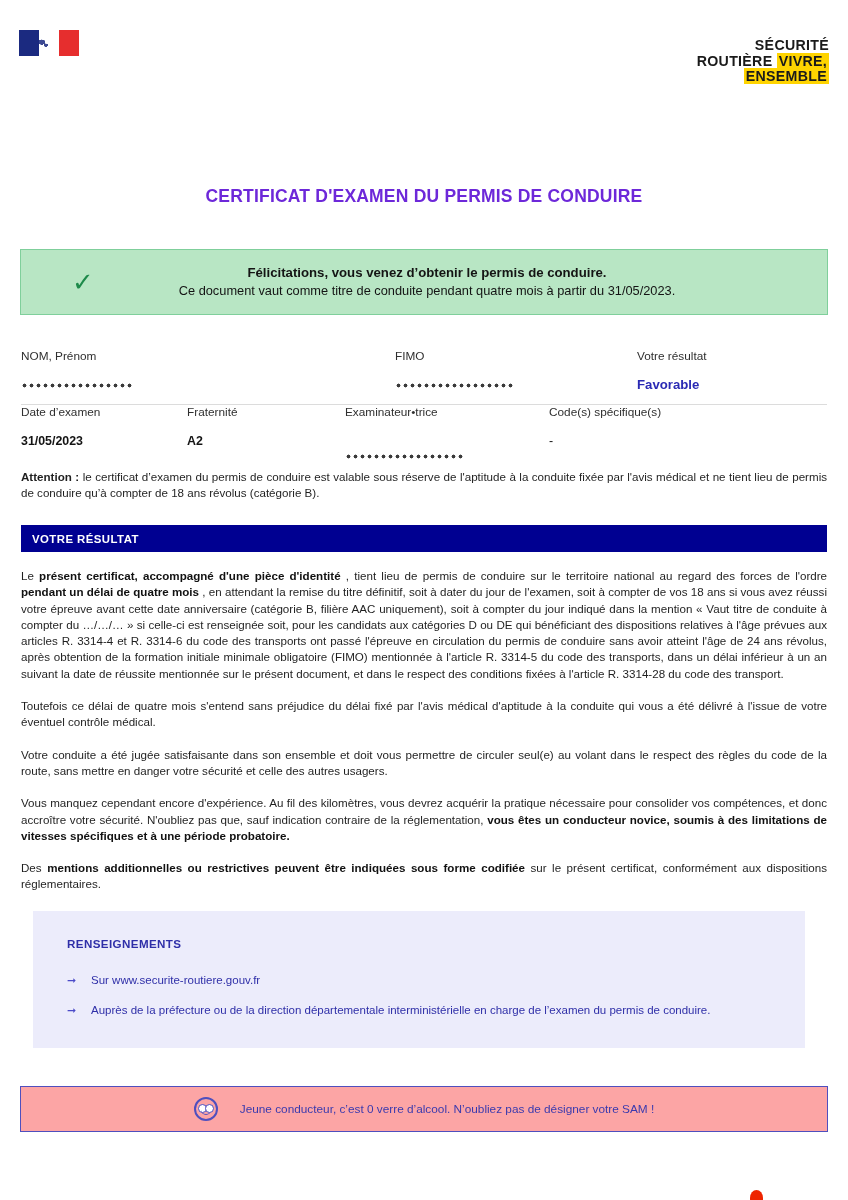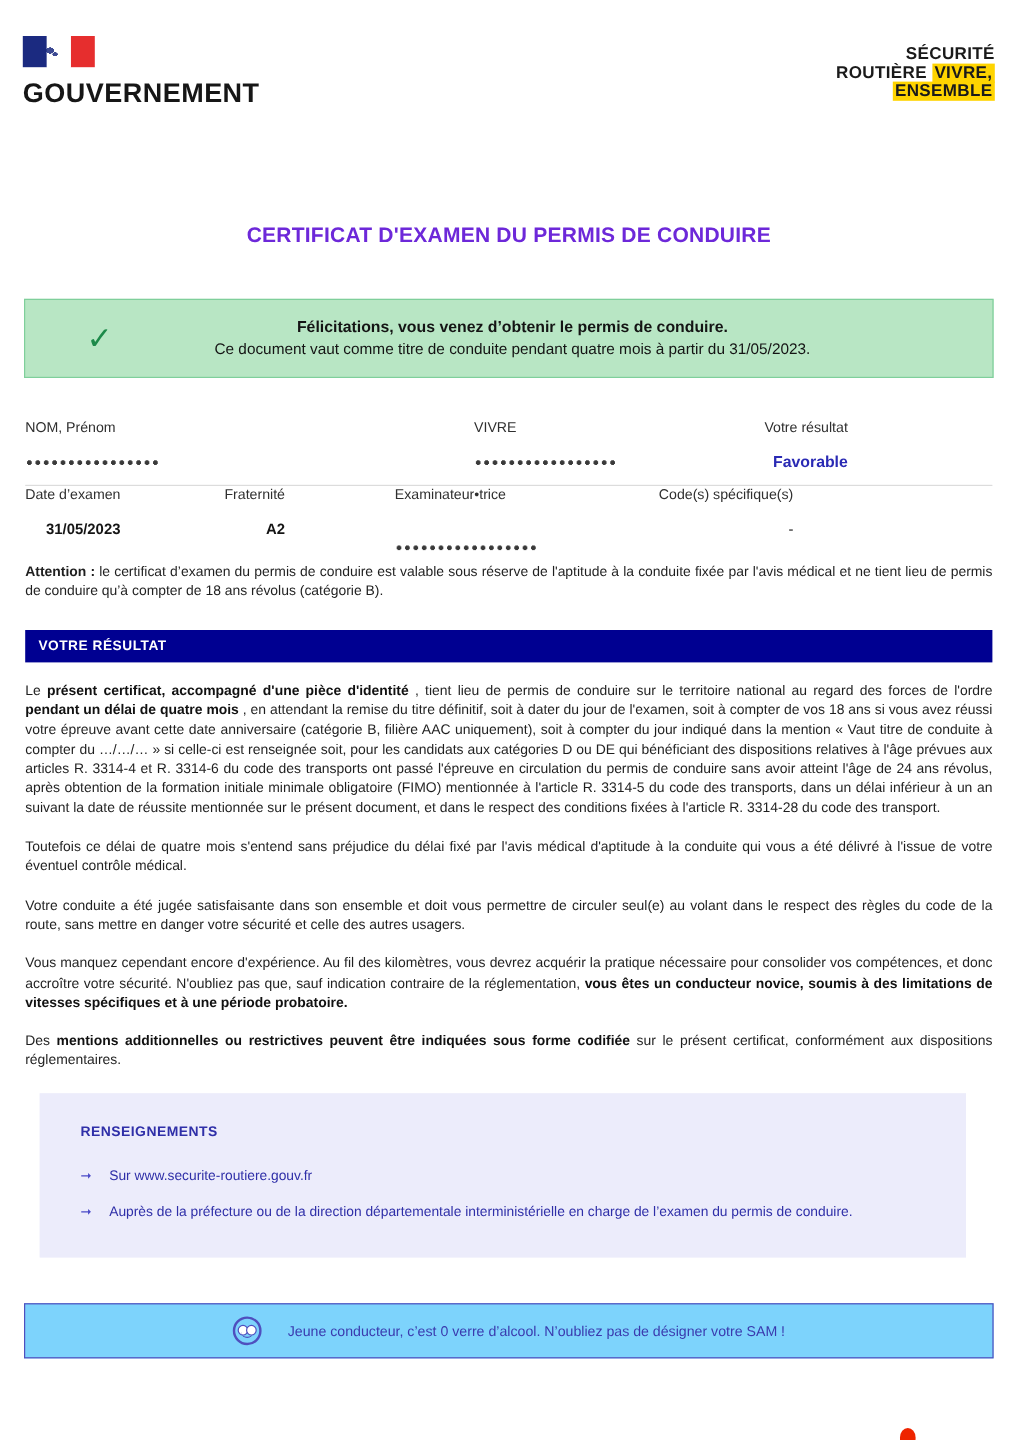--- a/index.html
+++ b/index.html
@@ -137,21 +137,20 @@
     font-size: 11.8px;
     color: #2f2f2f;
     line-height: 14px;
   }
   .fvalue {
     margin-top: 15px;
     font-size: 12.4px;
     font-weight: 700;
     color: #141414;
     line-height: 14px;
-    text-align: right;
   }
   .fvalue.accent { color: #2a2ab4; font-size: 13.2px; }
   .fvalue.plain  { font-weight: 400; }
   .dots {
     margin-top: 17px;
     display: block;
     height: 10px;
     background-image: radial-gradient(#3a3a3a 38%, transparent 42%);
     background-size: 7px 7px;
     background-repeat: repeat-x;
@@ -228,21 +227,21 @@
   .footer-banner {
     position: absolute;
     left: 20px;
     right: 20px;
     top: 1086px;
     height: 46px;
     border: 1.4px solid #4f4fbe;
     display: flex;
     align-items: center;
     justify-content: center;
-    background: #7dd3fc;
+    background: #fca5a5;
   }
   .footer-banner .sam {
     width: 24px; height: 24px;
     border-radius: 50%;
     border: 2px solid #4f4fbe;
     margin-right: 22px;
     position: relative;
     flex: 0 0 24px;
   }
   .footer-banner .sam::before,
@@ -286,21 +285,20 @@
 <div class="page">
 
   <div class="header">
 
     <div class="gov-block">
       <div class="flag">
         <div class="bleu"></div>
         <div class="blanc"></div>
         <div class="rouge"></div>
       </div>
-      <div class="gov-word">GOUVERNEMENT</div>
     </div>
 
     <div class="sr-logo">
       <div>SÉCURITÉ</div>
       <div>
         <span>ROUTIÈRE</span>
         <span class="hl">VIVRE,</span>
       </div>
       <div>
         <span class="hl">ENSEMBLE</span>
@@ -319,39 +317,39 @@
   </div>
 
   <div class="fields">
 
     <div class="frow divider">
       <div class="fcell" style="left:0;">
         <div class="flabel">NOM, Prénom</div>
         <div class="dots w115"></div>
       </div>
       <div class="fcell" style="left:374px;">
-        <div class="flabel">VIVRE</div>
+        <div class="flabel">FIMO</div>
         <div class="dots w120"></div>
       </div>
       <div class="fcell" style="left:616px;">
         <div class="flabel">Votre résultat</div>
         <div class="fvalue accent">Favorable</div>
       </div>
     </div>
 
     <div class="frow" style="height:52px;">
       <div class="fcell" style="left:0;">
         <div class="flabel">Date d’examen</div>
         <div class="fvalue">31/05/2023</div>
       </div>
       <div class="fcell" style="left:166px;">
         <div class="flabel">Fraternité</div>
         <div class="fvalue">A2</div>
       </div>
-      <div class="fcell" style="left:308px;">
+      <div class="fcell" style="left:324px;">
         <div class="flabel">Examinateur•trice</div>
         <div class="dots w120" style="margin-top:32px;"></div>
       </div>
       <div class="fcell" style="left:528px;">
         <div class="flabel">Code(s) spécifique(s)</div>
         <div class="fvalue plain">-</div>
       </div>
     </div>
   </div>
 

